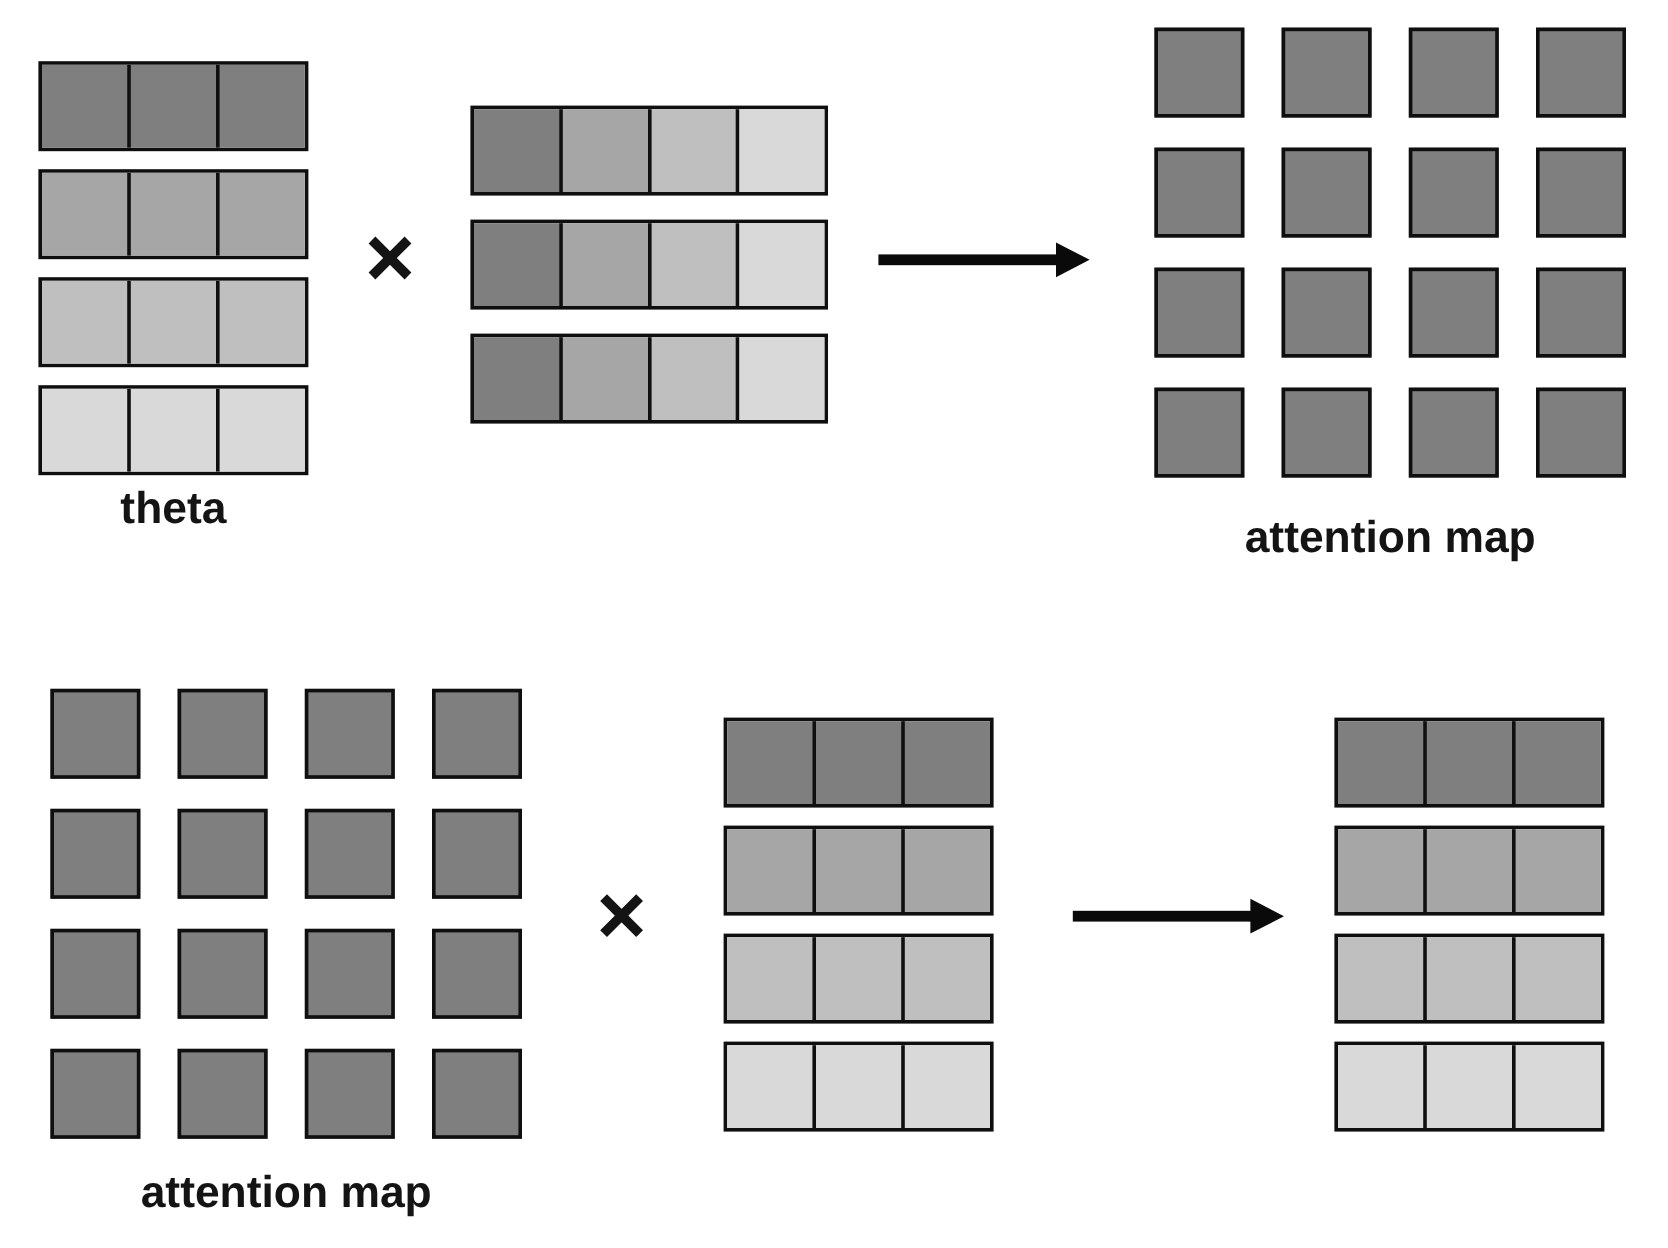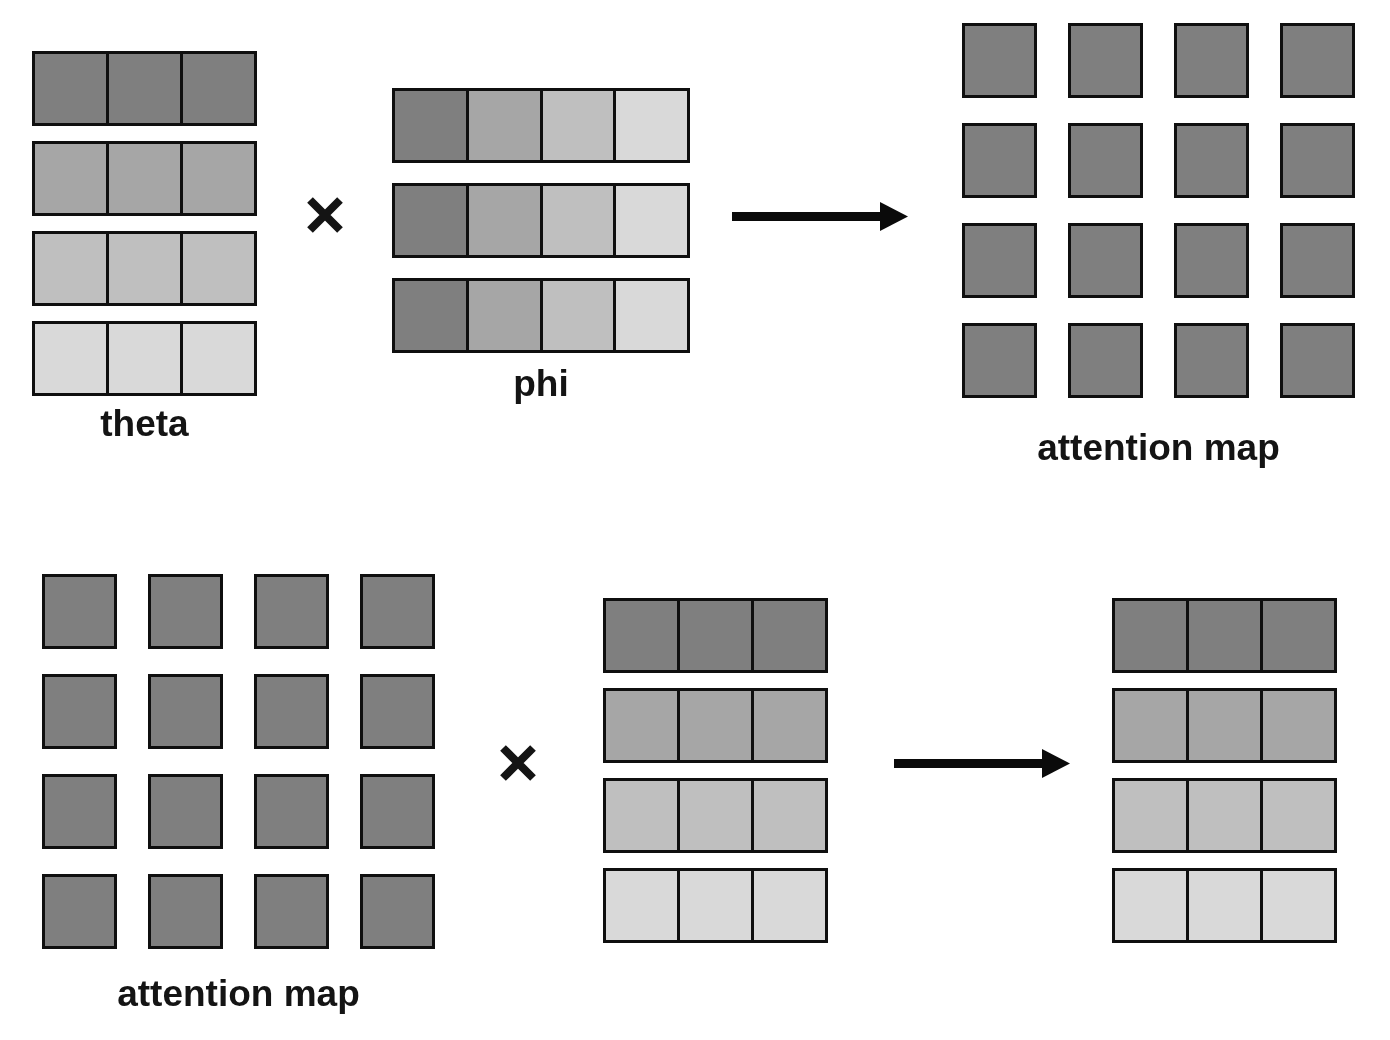--- a/index.html
+++ b/index.html
@@ -100,21 +100,20 @@
         <div class="strip-cell" style="background: rgb(191, 191, 191);"></div>
         <div class="strip-cell" style="background: rgb(217, 217, 217);"></div>
       </div>
       <div class="strip-row">
         <div class="strip-cell" style="background: rgb(127, 127, 127);"></div>
         <div class="strip-cell" style="background: rgb(166, 166, 166);"></div>
         <div class="strip-cell" style="background: rgb(191, 191, 191);"></div>
         <div class="strip-cell" style="background: rgb(217, 217, 217);"></div>
       </div>
     </div>
-  <div id="phi-label" class="mat-label">phi</div>
 
   <span id="arrow-top" class="op" role="img" aria-label="→">
     <svg width="180" height="44" viewBox="0 0 180 44">
       <rect x="2" y="18" width="150" height="9" fill="#0a0a0a"></rect>
       <polygon points="150,8 178,22.5 150,37" fill="#0a0a0a"></polygon>
     </svg>
   </span>
 
   <div id="attention-top" class="matrix grid-matrix">
       <div class="sq-cell" style="background: rgb(127, 127, 127);"></div>

